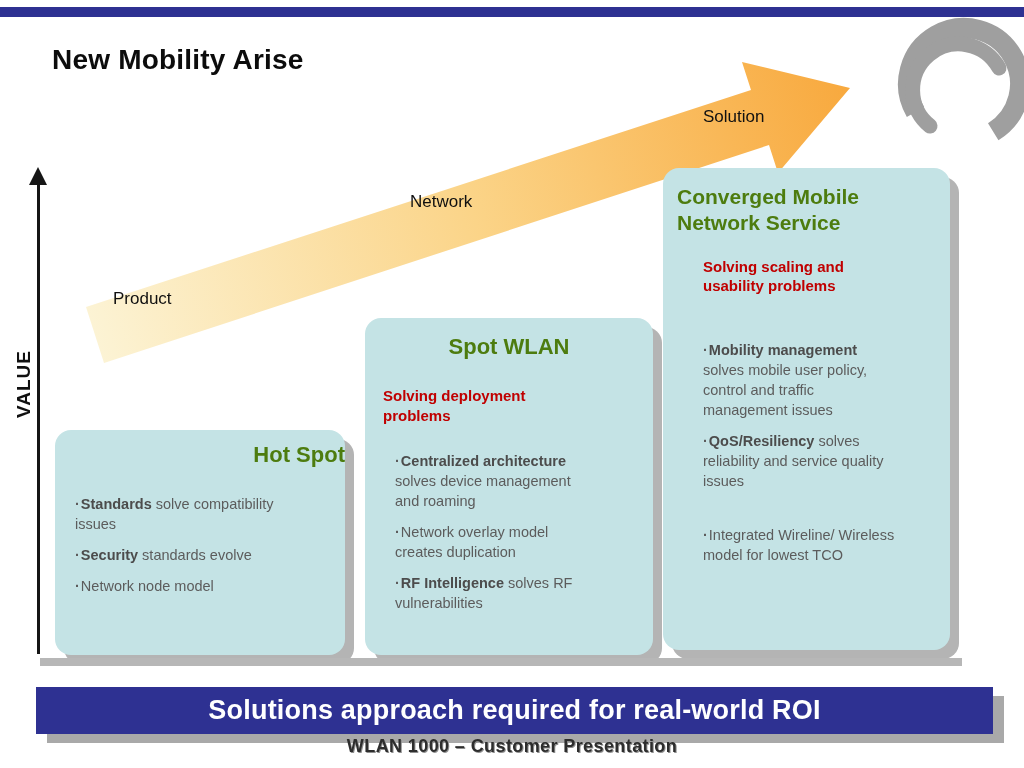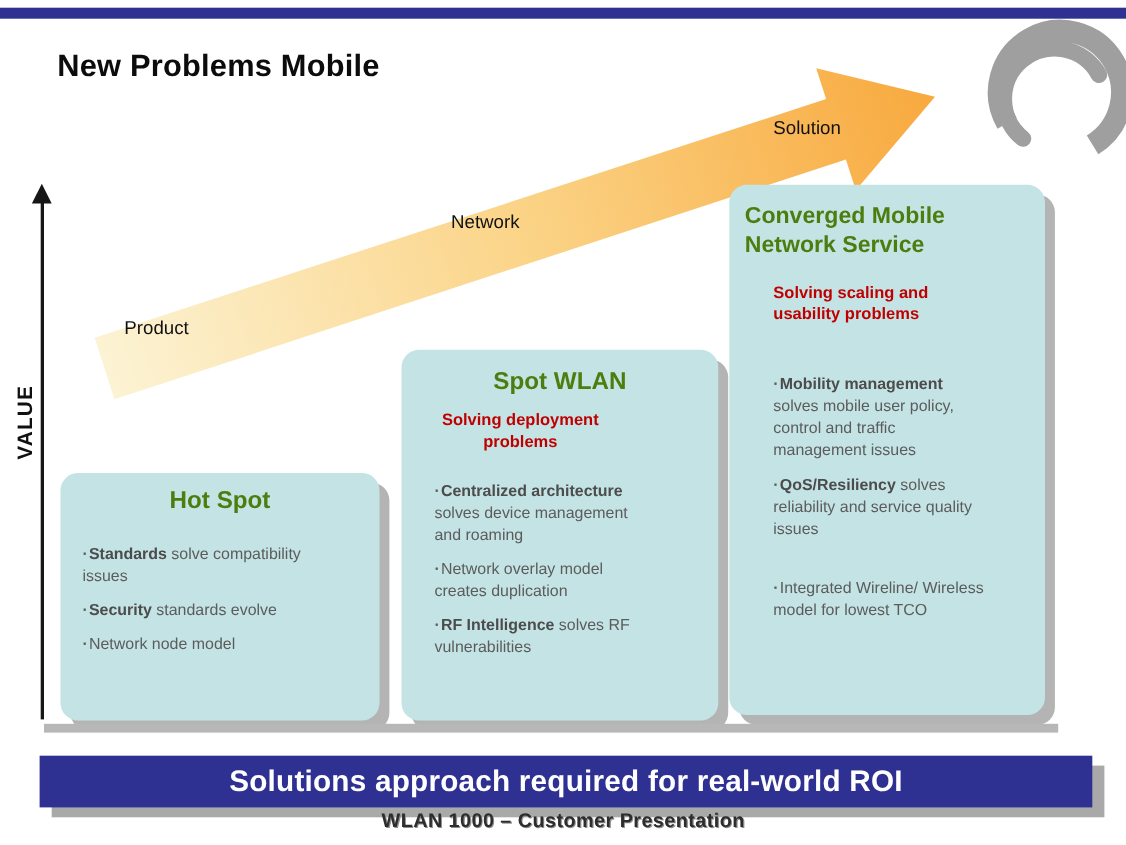--- a/index.html
+++ b/index.html
@@ -20,27 +20,27 @@
   .lbl-product  { left: 113px; top: 289px; }
   .lbl-network  { left: 410px; top: 192px; }
   .lbl-solution { left: 703px; top: 107px; }
 
   .box { position: absolute; background: var(--box-fill, #C4E3E5); border-radius: 16px; box-shadow: 9px 9px 0 #b4b4b4; }
   .box1 { left: 55px;  top: 430px; width: 290px; height: 225px; }
   .box2 { left: 365px; top: 318px; width: 288px; height: 337px; }
   .box3 { left: 663px; top: 168px; width: 287px; height: 482px; }
 
   .box-title { margin: 0; font-weight: bold; color: #4d7c0f; font-size: 22px; }
-  .box1 .box-title { text-align: center; padding-top: 12px; }
+  .box1 .box-title { text-align: right; padding-top: 12px; }
   .box2 .box-title { text-align: center; padding-top: 16px; }
   .box3 .box-title { text-align: left; padding: 16px 18px 0 14px; font-size: 21px; line-height: 1.25; }
 
   .box-highlight { color: var(--highlight-red, #C00000); font-weight: bold; font-size: 15px; line-height: 1.3; }
   .box1 .box-highlight { text-align: center; margin-top: 6px; }
-  .box2 .box-highlight { margin: 12px 90px 0 18px; text-align: center; }
+  .box2 .box-highlight { margin: 26px 90px 0 18px; }
   .box3 .box-highlight { margin: 20px 58px 0 40px; }
 
   .bullets { list-style: none; margin: 0; padding: 0; }
   .bullets li { position: relative; font-size: 14.5px; color: #5c5c5c; line-height: 1.38; margin-bottom: 11px; }
   .bullets li::before { content: "\00B7"; font-weight: bold; margin-right: 1px; color: #5c5c5c; }
   .bb { font-weight: bold; color: #4c4c4c; }
   .box1 .bullets { margin: 26px 36px 0 20px; }
   .box2 .bullets { margin: 26px 56px 0 30px; }
   .box3 .bullets { margin: 44px 52px 0 40px; }
   .box3 .bullets li.gap-top { margin-top: 34px; }
@@ -53,21 +53,21 @@
   .footer { position: absolute; left: 0; top: 736px; width: 100%; text-align: center;
     font-size: 18px; font-weight: bold; color: #2d2d2d; letter-spacing: .4px; text-shadow: 1px 1px 0 #8f8f8f; }
 </style>
 </head>
 <body>
 
 <div class="slide">
 
   <div class="top-bar"></div>
 
-  <h1 class="title">New Problems Mobile</h1>
+  <h1 class="title">New Mobility Arise</h1>
 
   <svg class="logo" width="200" height="175" viewBox="0 0 200 175">
     <g fill="none" stroke="#9f9f9f">
       <circle cx="122" cy="82" r="56" stroke-width="20" stroke-dasharray="262 90" transform="rotate(150 122 82)"></circle>
       <path d="M 88 124 A 46 46 0 1 1 157 66" stroke-width="15" stroke-linecap="round"></path>
     </g>
   </svg>
 
   <svg class="arrow-svg" width="1024" height="768" viewBox="0 0 1024 768">
     <defs>

